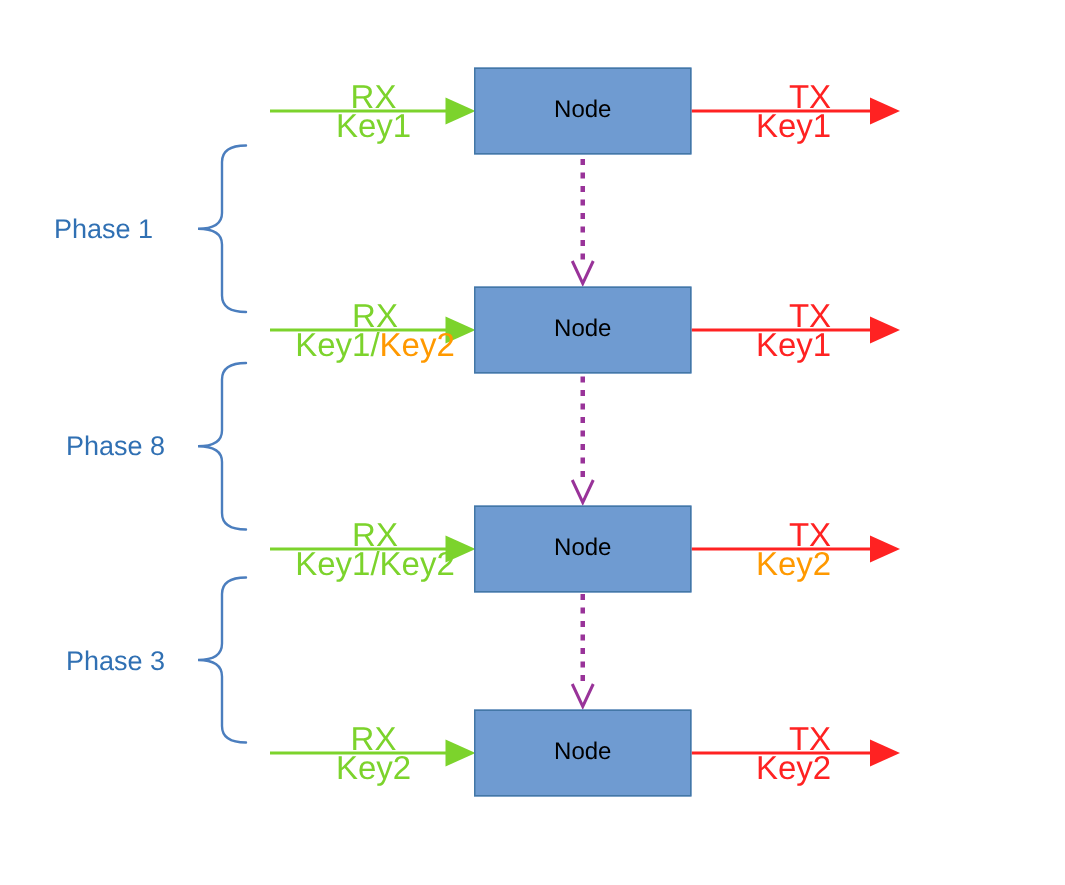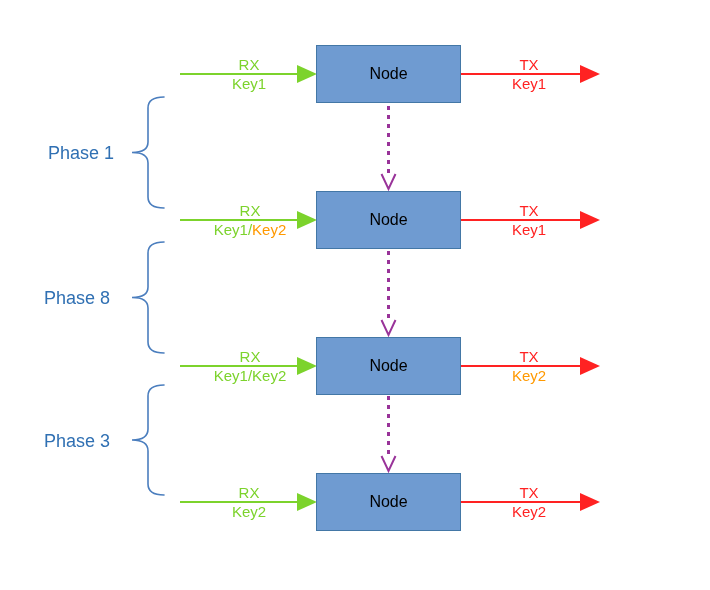--- a/index.html
+++ b/index.html
@@ -19,24 +19,24 @@
   .node{
     position:absolute;left:316px;width:145px;height:58px;
     background:var(--node-fill);
     border:1.5px solid var(--node-border);
     box-sizing:border-box;
     display:flex;align-items:center;justify-content:center;
     font-size:16px;color:#000;
   }
   .arrow-label{
     position:absolute;transform:translate(-50%,-50%);
-    text-align:center;font-size:15px;line-height:19px;white-space:nowrap;
+    text-align:center;font-size:22px;line-height:19px;white-space:nowrap;
   }
   .dir-rx{color:var(--green);}
-  .dir-tx{color:var(--red);}
+  .dir-tx{color:var(--red);text-align:right;}
   [data-color="green"]{color:var(--green);}
   [data-color="red"]{color:var(--red);}
   [data-color="orange"]{color:var(--orange);}
   .transition-label{
     position:absolute;left:402px;transform:translateY(-50%);
     font-size:16px;color:var(--purple);white-space:nowrap;
   }
   .phase-label{
     position:absolute;transform:translate(-50%,-50%);
     font-size:18px;color:var(--phase-text);white-space:nowrap;
@@ -144,17 +144,17 @@
   <div class="arrow-label" style="left:529px;top:366px">
     <div class="dir-tx">TX</div>
     <div><span data-color="orange">Key2</span></div>
   </div>
   <div class="arrow-label" style="left:529px;top:502px">
     <div class="dir-tx">TX</div>
     <div><span data-color="red">Key2</span></div>
   </div>
 
 
-  <div class="phase-label" style="left:81px;top:153px">Phase 1</div>
+  <div class="phase-label" style="left:69px;top:153px">Phase 1</div>
   <div class="phase-label" style="left:77px;top:298px">Phase 8</div>
   <div class="phase-label" style="left:77px;top:441px">Phase 3</div>
 
 </div>
 
 </body></html>

